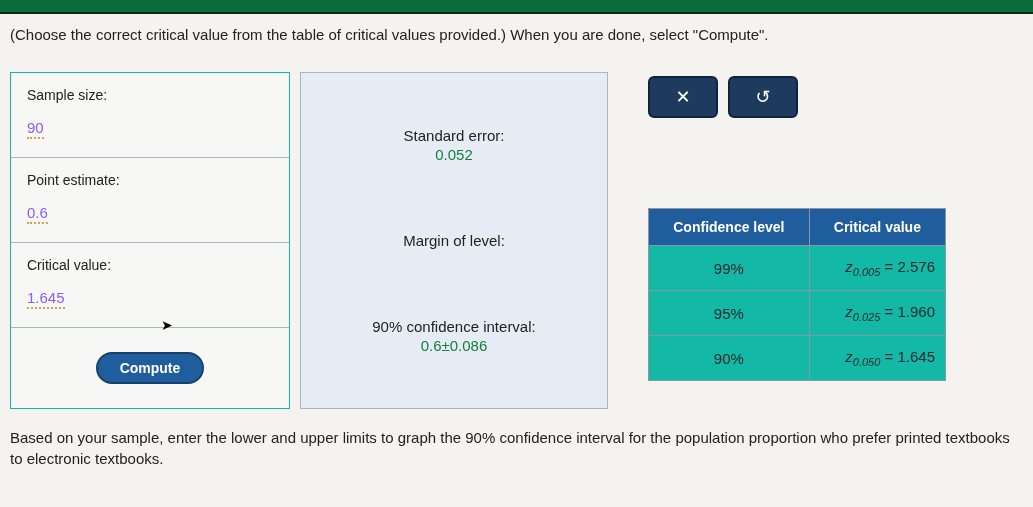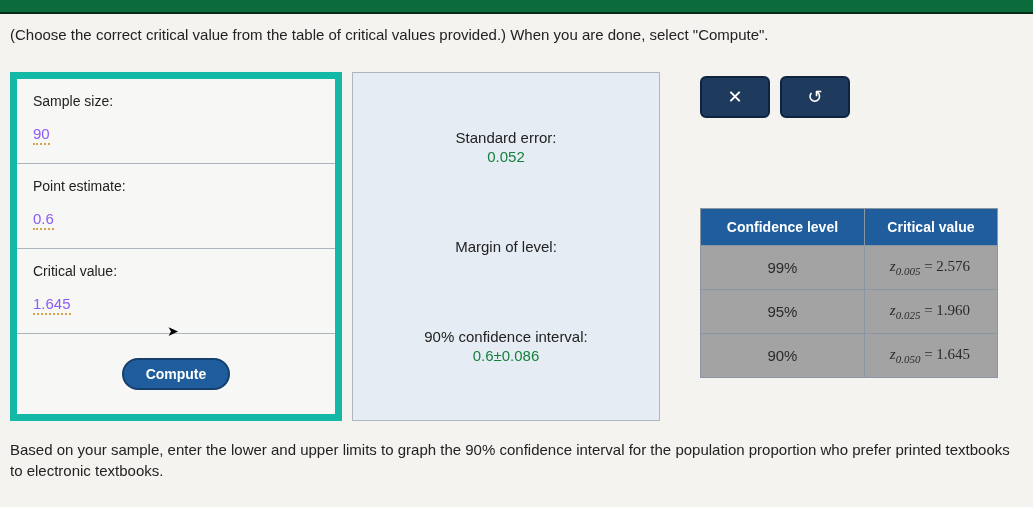--- a/index.html
+++ b/index.html
@@ -21,22 +21,22 @@
     font-size: 15px;
     color: #222;
     margin: 4px 0 29px 0;
   }
   .panel-row {
     display: flex;
     gap: 10px;
     align-items: stretch;
   }
   .inputs-col {
-    border: 7px solid #14b8a6;
-    width: 332px;
+    border: 1px solid #14b8a6;
+    width: 280px;
     background: #f7f7f5;
   }
   .inputs-col .cell {
     border-bottom: 1px solid #aeb6bd;
     padding: 14px 16px 18px 16px;
   }
   .inputs-col .cell:last-child { border-bottom: none; text-align:center; padding: 24px 16px 24px 16px;}
   .lbl { color: #222; font-size: 14px; }
   .val {
     margin-top: 16px;
@@ -102,23 +102,23 @@
     border: 1px solid #8a97a3;
     padding: 10px 8px;
     font-size: 14px;
     font-weight: bold;
   }
   .crit-table td {
     border: 1px solid #8a97a3;
     padding: 12px 10px;
     text-align: center;
     font-size: 15px;
-    background: #a3a3a3;
-  }
-  .crit-table td.cv { text-align: center; padding-left: 8px; font-family: Liberation Serif, serif; }
+    background: #14b8a6;
+  }
+  .crit-table td.cv { text-align: right; padding-left: 8px; }
   .zsub { font-style: italic; }
   .zsub sub { font-size: 11px; }
   .footer-instr {
     font-size: 15px;
     color: #222;
     margin-top: 18px;
     line-height: 1.4;
   }
   .cursor-arrow {
     position: absolute;

